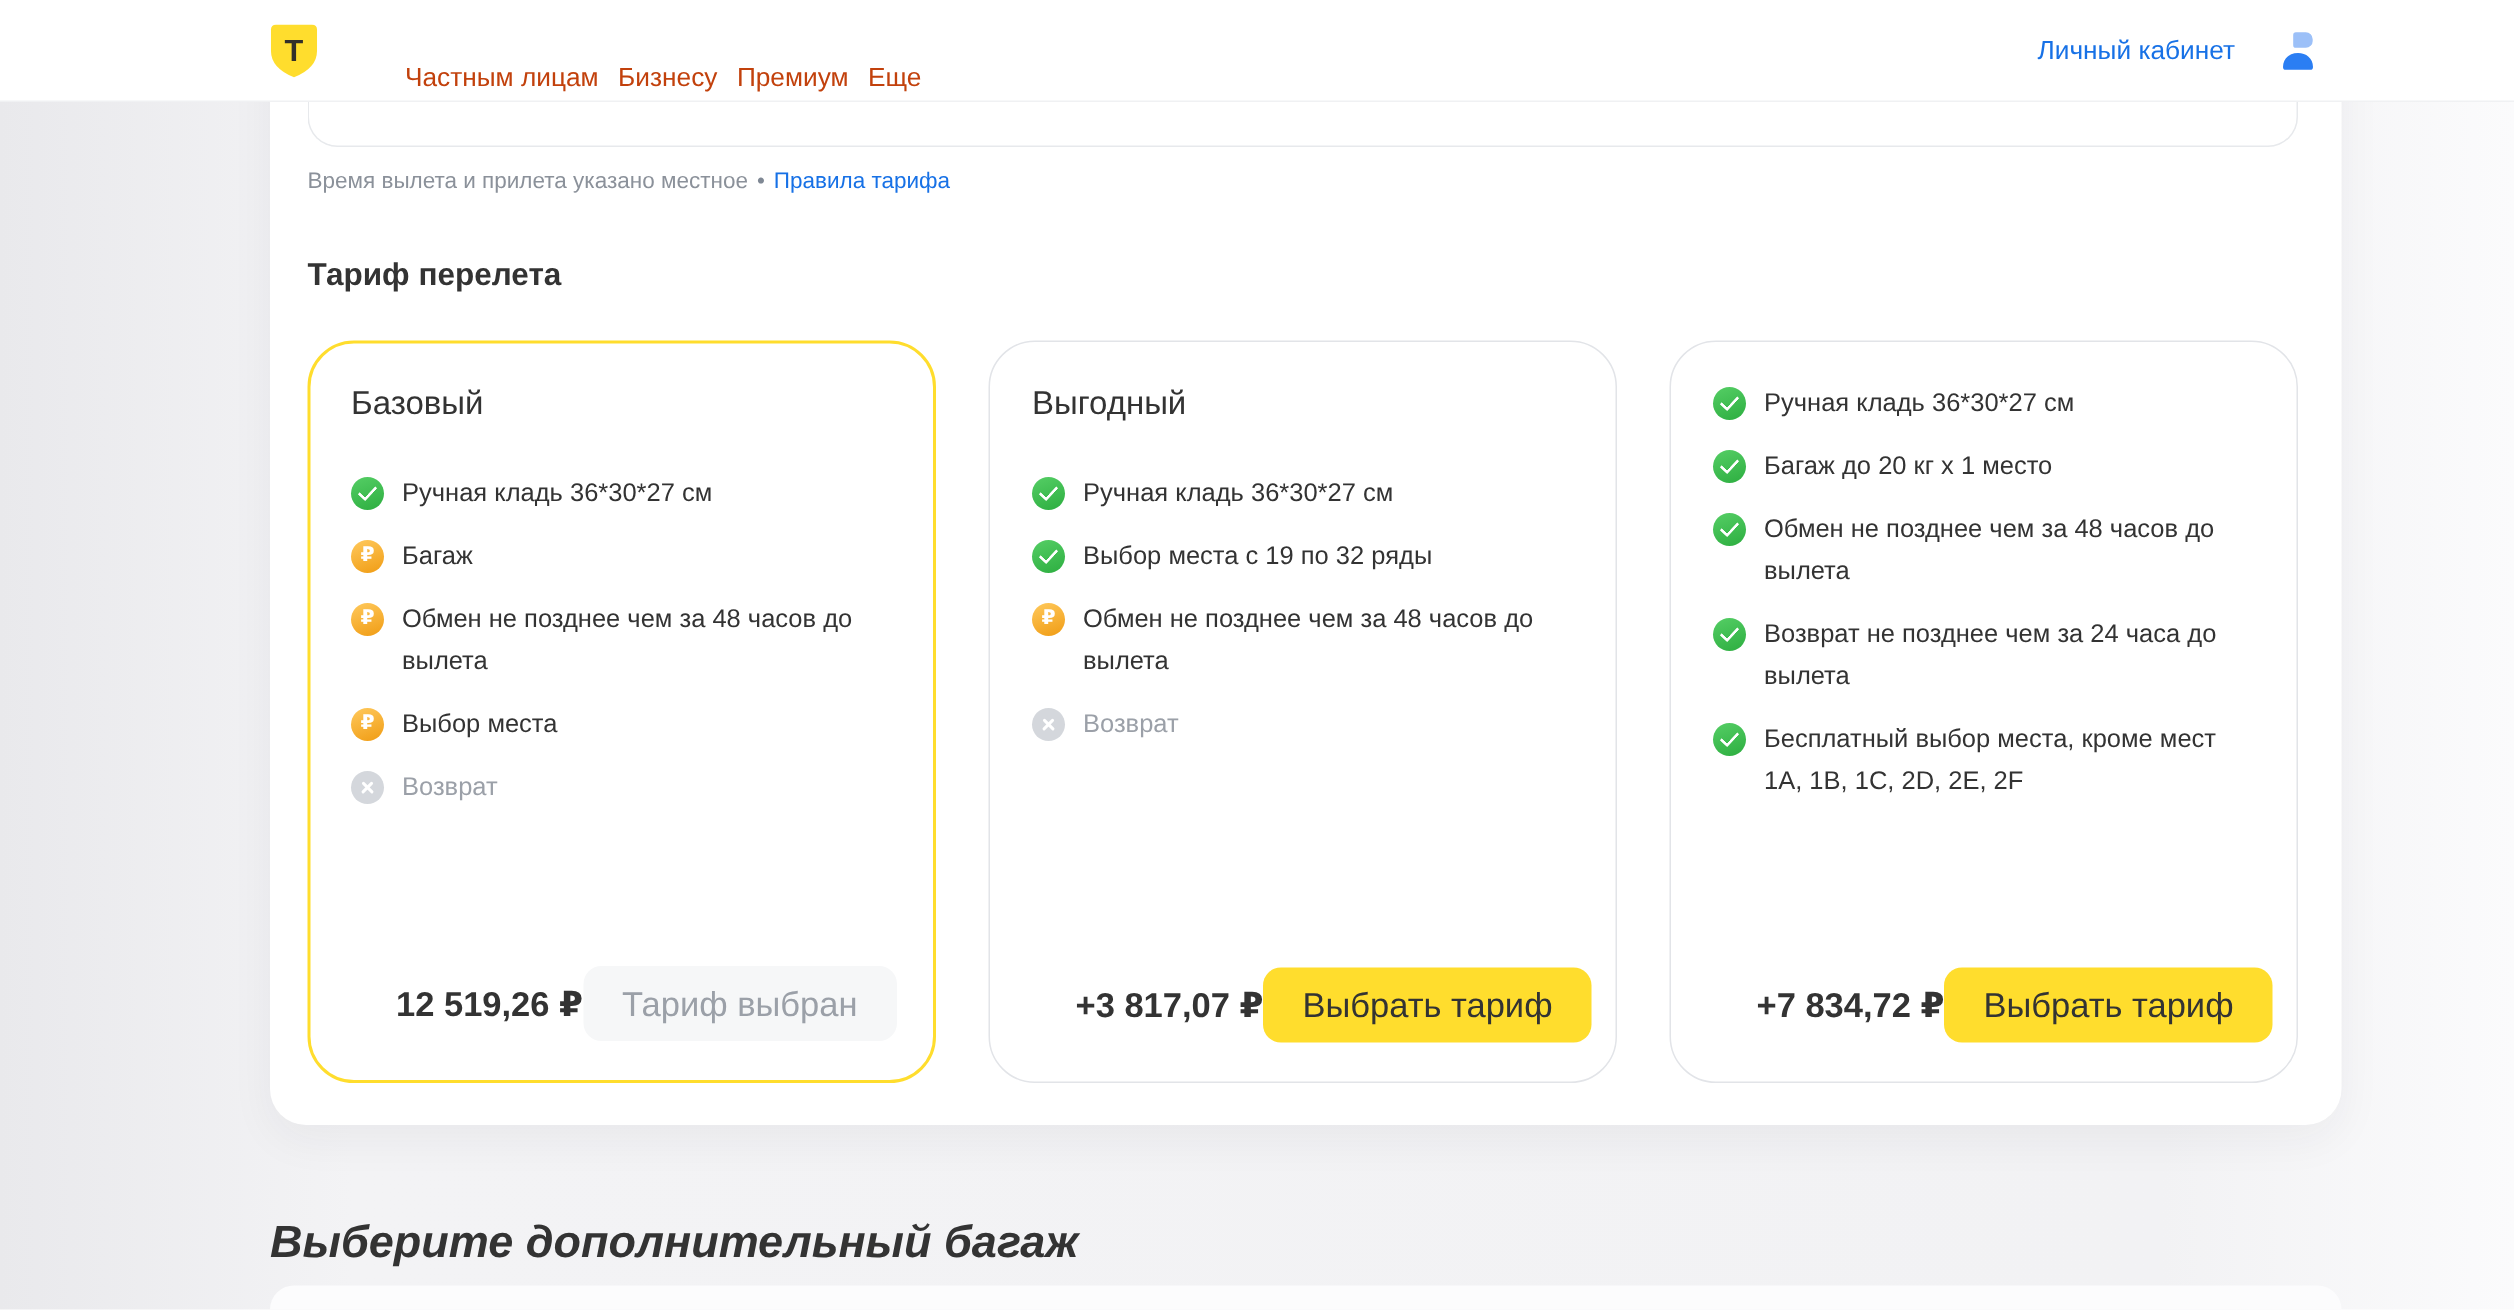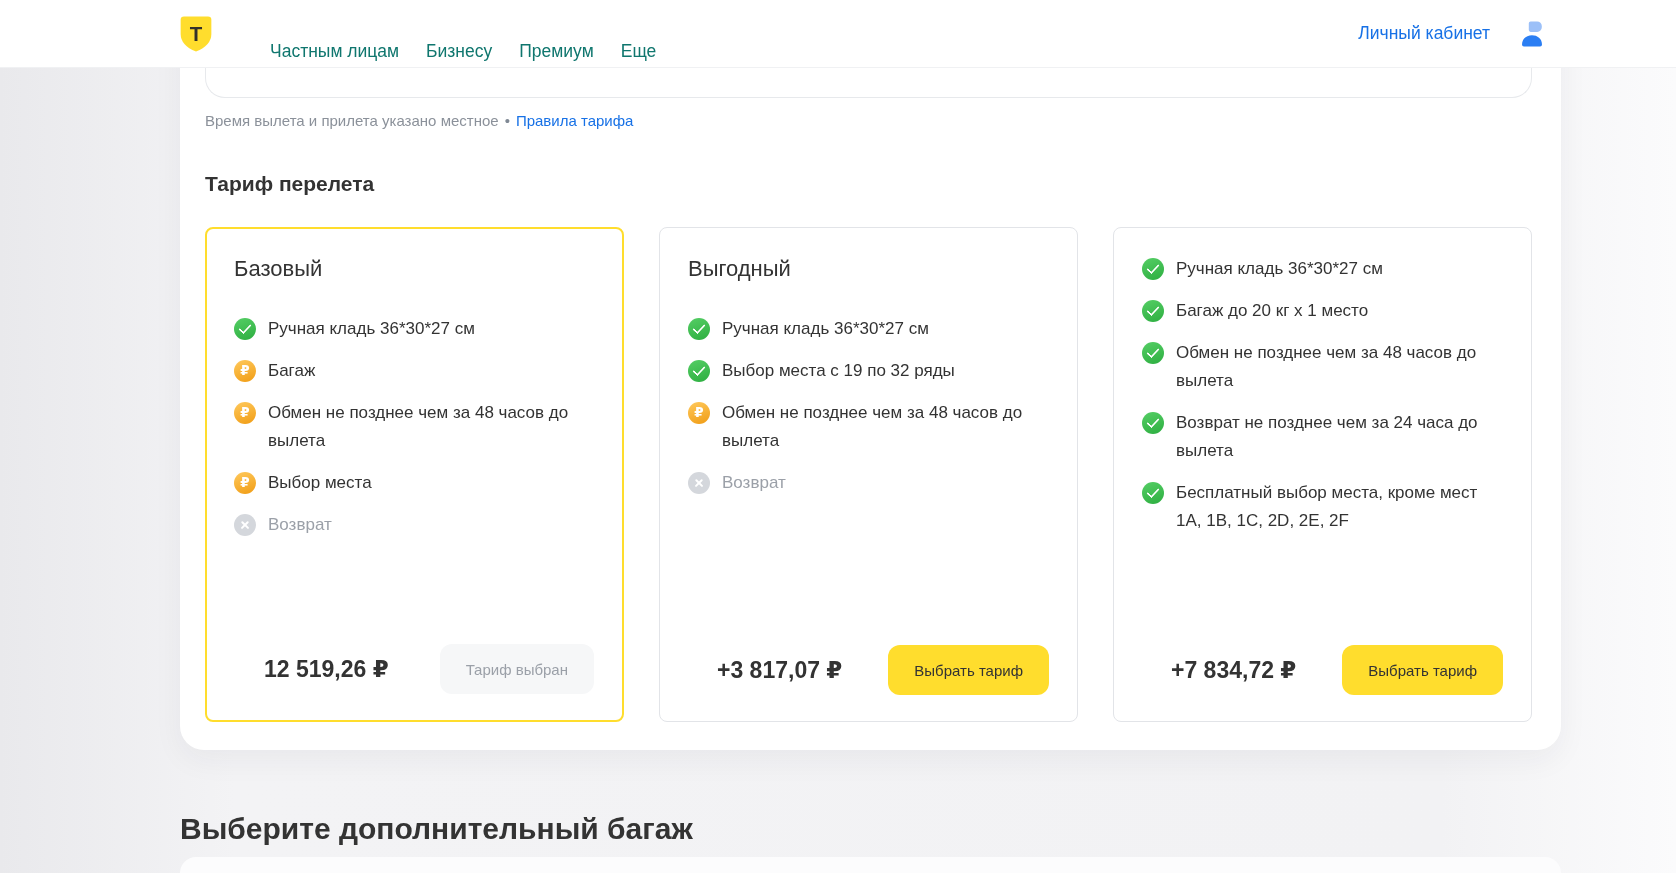--- a/index.html
+++ b/index.html
@@ -9,21 +9,21 @@
     font-family:"Liberation Sans","DejaVu Sans",sans-serif; color:#333;
     background:linear-gradient(90deg,#e9e9ec 0%,#f3f3f5 14%,#f2f2f4 86%,#fbfbfc 100%);
   }
 
   
   .header {
     position:absolute; top:0; left:0; right:0; height:68px; background:#fff;
     border-bottom:1px solid #f0f1f3; display:flex; align-items:center; z-index:10;
   }
   .logo { margin-left:178px; width:36px; height:38px; flex:none; }
-  .nav { display:flex; gap:27px; margin-left:56px; font-size:17.5px; color:#0f766e;margin-top:36px; }
+  .nav { display:flex; gap:13px; margin-left:56px; font-size:17.5px; color:#c2410c;margin-top:36px; }
   .nav-item { cursor:pointer; white-space:nowrap; }
   .account { margin-left:auto; margin-right:131px; display:flex; align-items:center; gap:29px; }
   .account-link { color:#1771e6; font-size:17.5px; cursor:pointer; }
   .person-icon { width:26px; height:27px; }
 
   
   .panel {
     position:absolute; left:180px; top:0; width:1381px; height:750px; background:#fff;
     border-radius:0 0 24px 24px; z-index:1; box-shadow:0 10px 30px rgba(40,45,60,.05);
   }
@@ -38,21 +38,21 @@
   .notice-link { color:#1771e6; cursor:pointer; }
   .section-title {
     position:absolute; left:25px; top:170px; margin:0;
     font-size:21px; line-height:28px; font-weight:700; color:#333;
   }
 
   
   .cards { position:absolute; left:25px; top:227px; display:flex; gap:35px; }
   .card {
     width:419px; height:495px; background:#fff; border:1px solid #e2e4e8;
-    border-radius:8px; position:relative; padding:27px 28px;
+    border-radius:31px; position:relative; padding:27px 28px;
   }
   .card.selected { border:2px solid #ffdd2d; padding:26px 27px; }
   .card h3 { margin:0 0 32px; font-size:22px; line-height:28px; font-weight:500; color:#333; }
   .features { list-style:none; margin:0; padding:0; }
   .feature {
     display:flex; align-items:flex-start; gap:12px;
     font-size:17px; line-height:28px; margin-bottom:14px; color:#333;
   }
   .feature.none { color:#9ba0a8; }
   .feat-icon {
@@ -78,29 +78,29 @@
   .feat-icon.none::before { transform:rotate(45deg); }
   .feat-icon.none::after  { transform:rotate(-45deg); }
 
   .price-row {
     position:absolute; left:28px; right:28px; bottom:26px;
     display:flex; align-items:center; justify-content:space-between;margin-left:29px;
   }
   .price { font-size:23px; font-weight:700; color:#333; white-space:nowrap; }
   .btn {
     height:50px; padding:0 26px; border:none; border-radius:12px;
-    font-size:15px; font-family:inherit; cursor:pointer; white-space:nowrap;
+    font-size:23px; font-family:inherit; cursor:pointer; white-space:nowrap;
   }
   .btn.primary { background:#ffdd2d; color:#333; }
   .btn.ghost   { background:#f6f7f8; color:#9ba0a8; cursor:default; }
 
   
   .baggage-title {
     position:absolute; left:180px; top:810px; margin:0;
-    font-size:30px; line-height:38px; font-weight:700; color:#333; z-index:2;
+    font-size:30px; line-height:38px; font-weight:700; color:#333; z-index:2;font-style:italic;
   }
   .next-panel {
     position:absolute; left:180px; top:857px; width:1381px; height:16px;
     background:#fcfcfd; border-radius:24px 24px 0 0; z-index:1;
   }
 </style>
 </head>
 <body>
 
 <header class="header">

